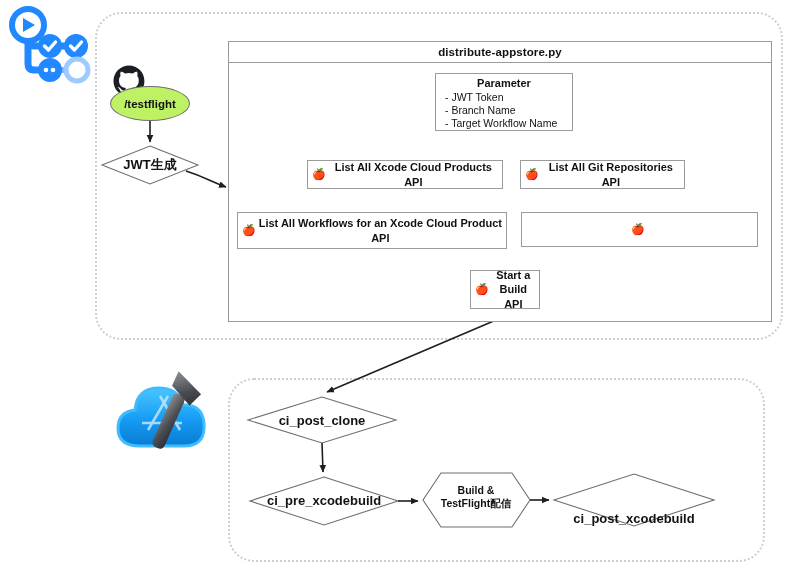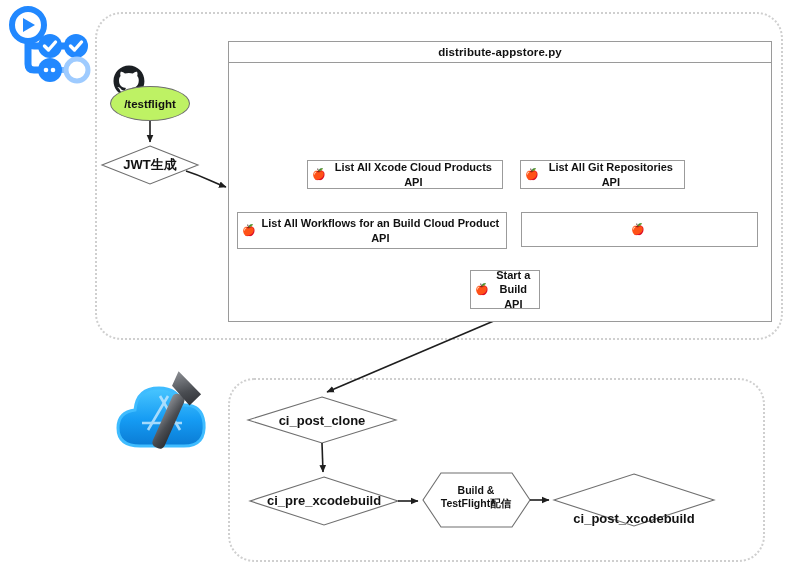--- a/index.html
+++ b/index.html
@@ -213,34 +213,40 @@
       <span>Build &amp;</span><br>
       <span>TestFlight配信</span>
     </span>
   </div>
   <div class="shape-label" id="lbl-post-xcodebuild">ci_post_xcodebuild</div>
 
   <div class="script-box">
     <div class="script-title">distribute-appstore.py</div>
   </div>
 
+  <div class="node" id="param-box">
+    <div id="param-title">Parameter</div>
+    <div class="param-line">- JWT Token</div>
+    <div class="param-line">- Branch Name</div>
+    <div class="param-line">- Target Workflow Name</div>
+  </div>
 
   <div class="node" id="api-xcode-products">
     <span class="apple">🍎</span>
     <span>List All Xcode Cloud Products API</span>
   </div>
 
   <div class="node" id="api-git-repos">
     <span class="apple">🍎</span>
     <span>List All Git Repositories API</span>
   </div>
 
   <div class="node" id="api-workflows">
     <span class="apple">🍎</span>
-    <span>List All Workflows for an Build Cloud Product API</span>
+    <span>List All Workflows for an Xcode Cloud Product API</span>
   </div>
 
   <div class="node" id="api-pullrequests">
     <span class="apple">🍎</span>
   </div>
 
   <div class="node" id="api-start-build">
     <span class="apple">🍎</span>
     <span>Start a Build API</span>
   </div>

